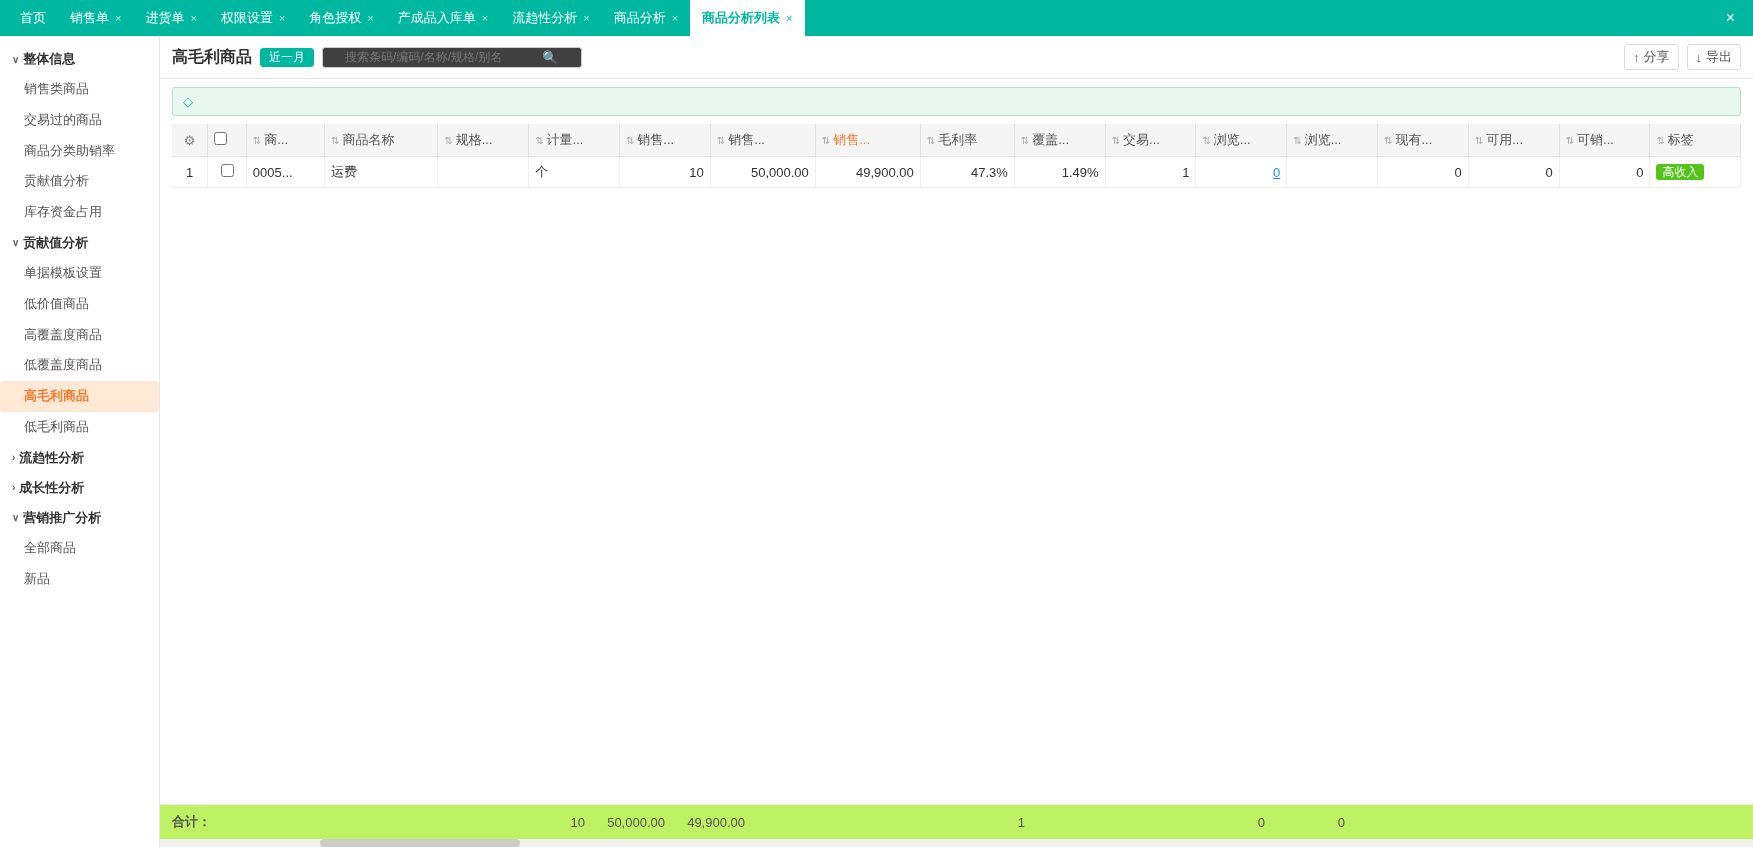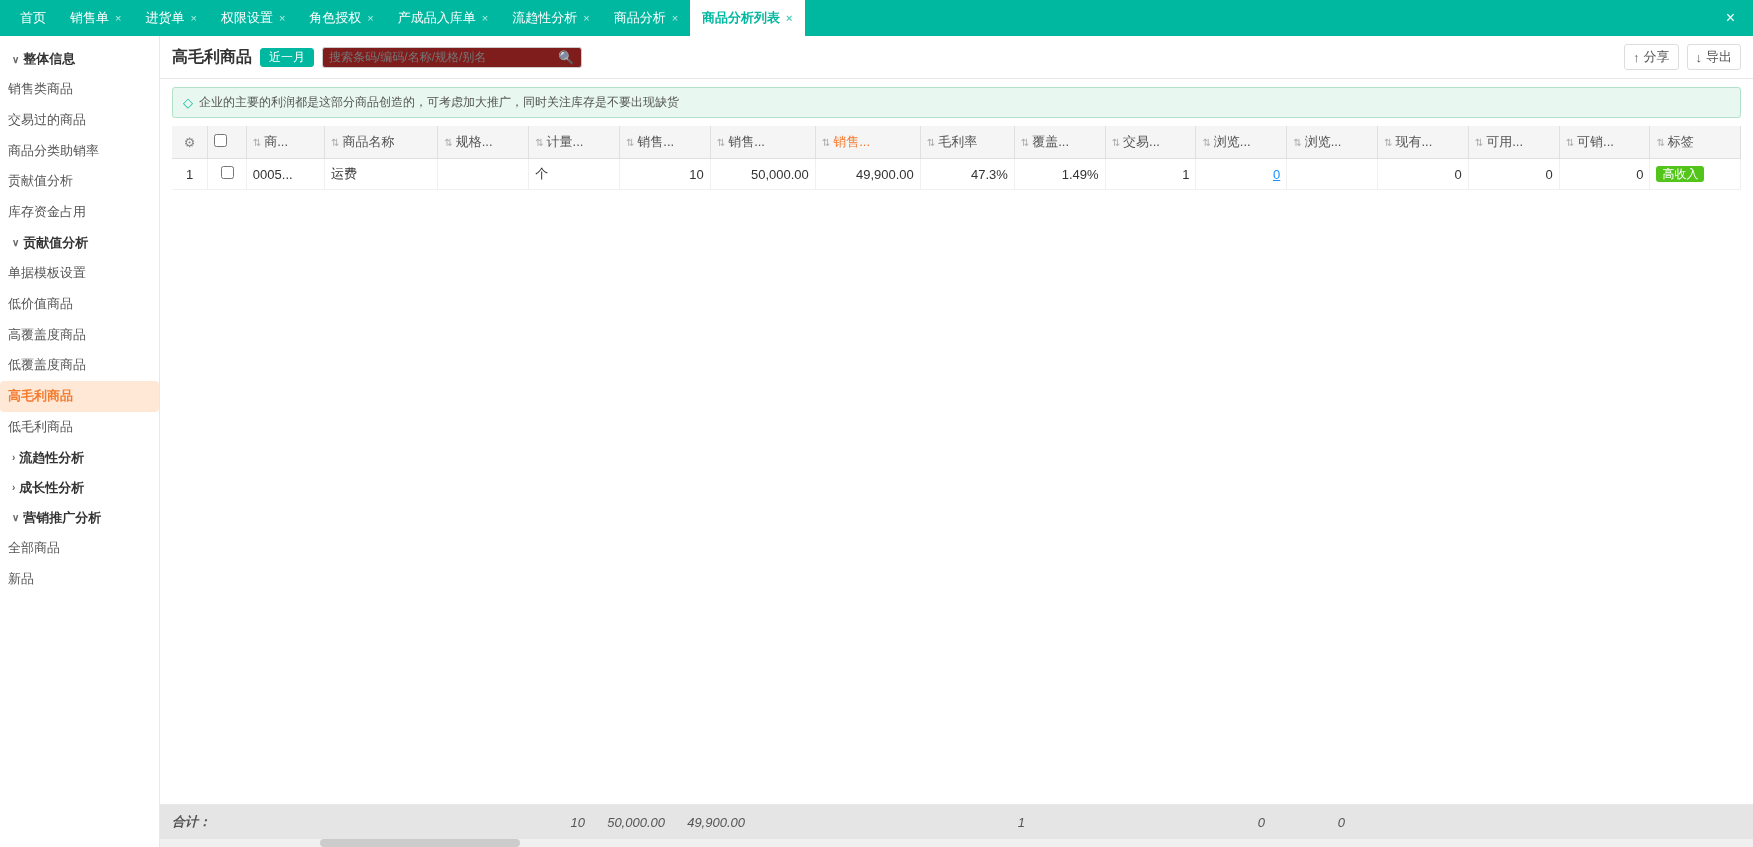--- a/index.html
+++ b/index.html
@@ -60,21 +60,21 @@
       display: flex;
       align-items: center;
       padding: 6px 12px;
       font-size: 12px;
       color: #333;
       font-weight: bold;
       cursor: pointer;
     }
     .sidebar-group-title .arrow { margin-right: 4px; font-size: 10px; color: #666; }
     .sidebar-item {
-      padding: 5px 12px 5px 8px;
+      padding: 5px 12px 5px 24px;
       font-size: 12px;
       color: #555;
       cursor: pointer;
       line-height: 1.6;
     }
     .sidebar-item.active { background: #ffe8d6; color: #f47c30; font-weight: bold; border-radius: 4px; }
 
     
     .content {
       flex: 1;
@@ -110,22 +110,22 @@
     .period-btn.active {
       background: #00b8a0;
       color: #fff;
       border-color: #00b8a0;
     }
     .search-box {
       display: flex;
       align-items: center;
       border: 1px solid #ccc;
       border-radius: 3px;
-      padding: 2px 6px;
-      background: #7f1d1d;
+      padding: 2px 22px;
+      background: #404040;
       flex: 1;
       max-width: 260px;
     }
     .search-box input {
       border: none;
       outline: none;
       font-size: 12px;
       color: #999;
       width: 100%;
       background: transparent;
@@ -213,28 +213,27 @@
       border-radius: 3px;
       padding: 1px 6px;
       font-size: 12px;
     }
     .col-settings { color: #888; cursor: pointer; text-align: center; }
     .link-blue { color: #1890ff; text-decoration: underline; cursor: pointer; }
 
     
     .footer-bar {
       border-top: 1px solid #e8e8e8;
-      background: #e5e5e5;
+      background: #bef264;
       padding: 8px 12px;
       display: flex;
       align-items: center;
       flex-shrink: 0;
       font-size: 12px;
       color: #555;
-      font-style: italic;
     }
     .footer-label { font-weight: bold; margin-right: 20px; }
     .footer-values {
       display: flex;
       gap: 0;
       flex: 1;
     }
     .footer-cell {
       min-width: 80px;
       padding: 0 6px;
@@ -382,21 +381,20 @@
         </button>
         <button class="action-btn">
           <span>↓</span>
           <span>导出</span>
         </button>
       </div>
     </div>
 
     <div class="hint-bar">
       <span class="hint-icon">◇</span>
-      <span style="font-size:12px;color:#555;">企业的主要的利润都是这部分商品创造的，可考虑加大推广，同时关注库存是不要出现缺货</span>
     </div>
 
     <div class="table-area">
       <table>
         <thead>
           <tr>
             <th class="col-settings">⚙</th>
             <th><input type="checkbox" style=""></th>
             <th><span class="col-handle">⇅</span><span>商...</span></th>
             <th><span class="col-handle">⇅</span><span>商品名称</span></th>

